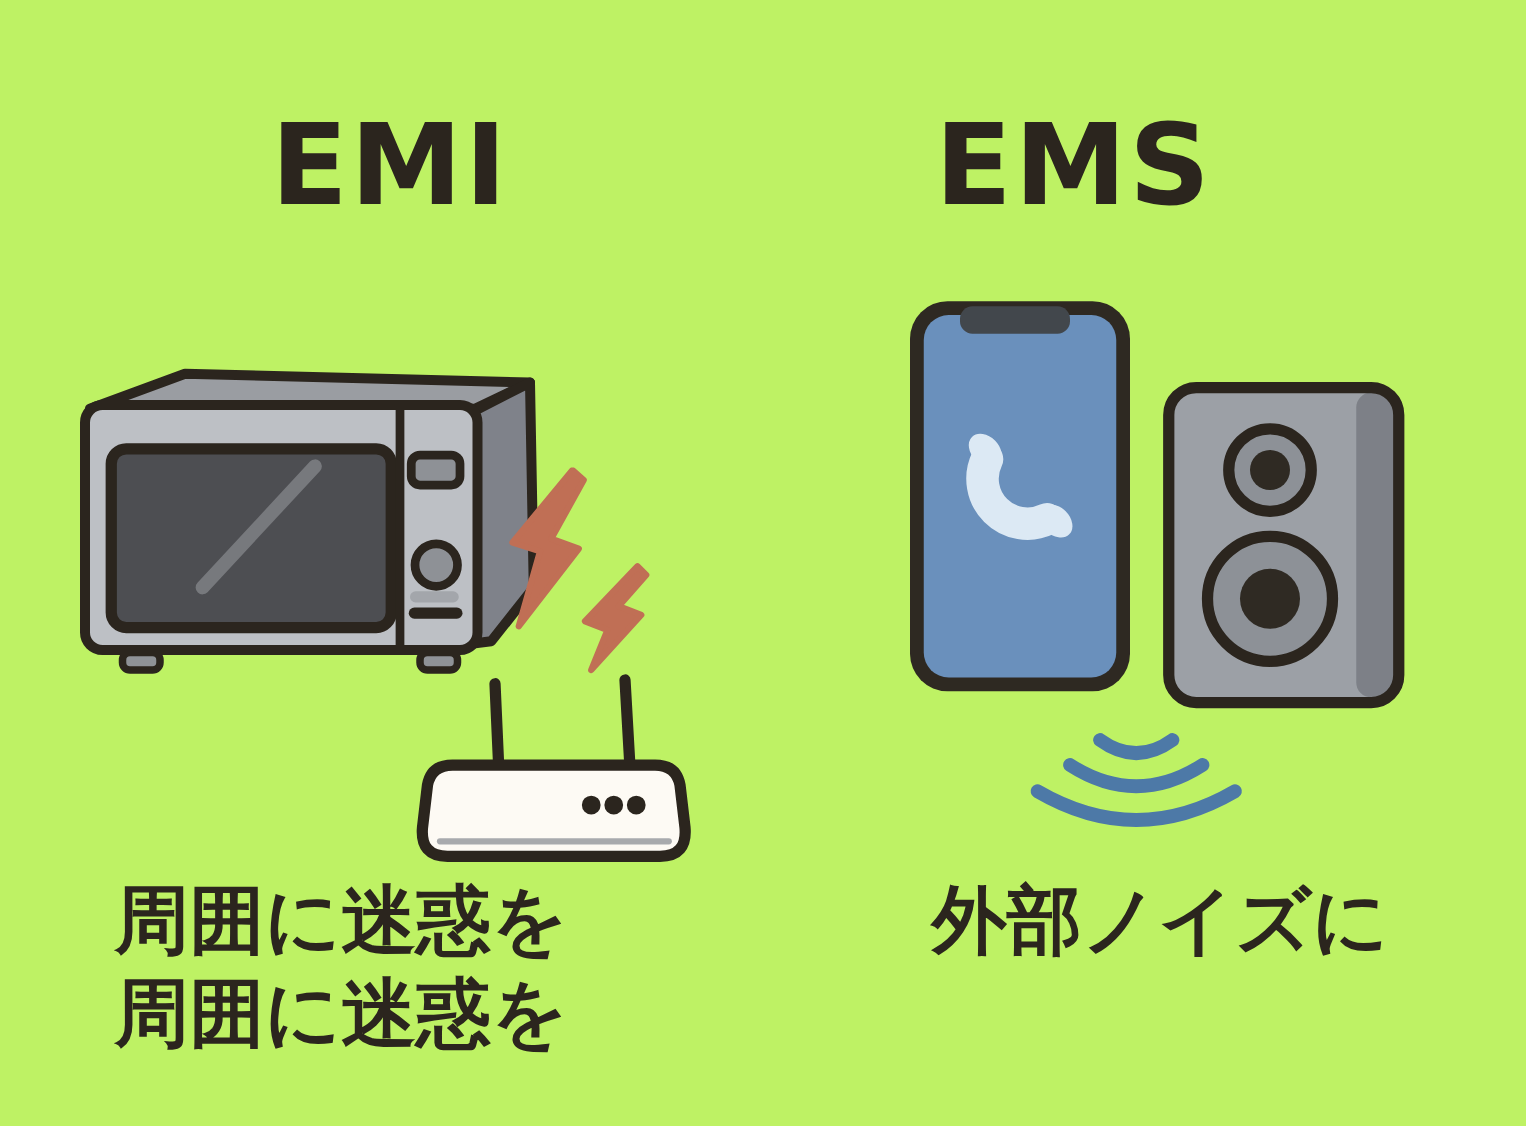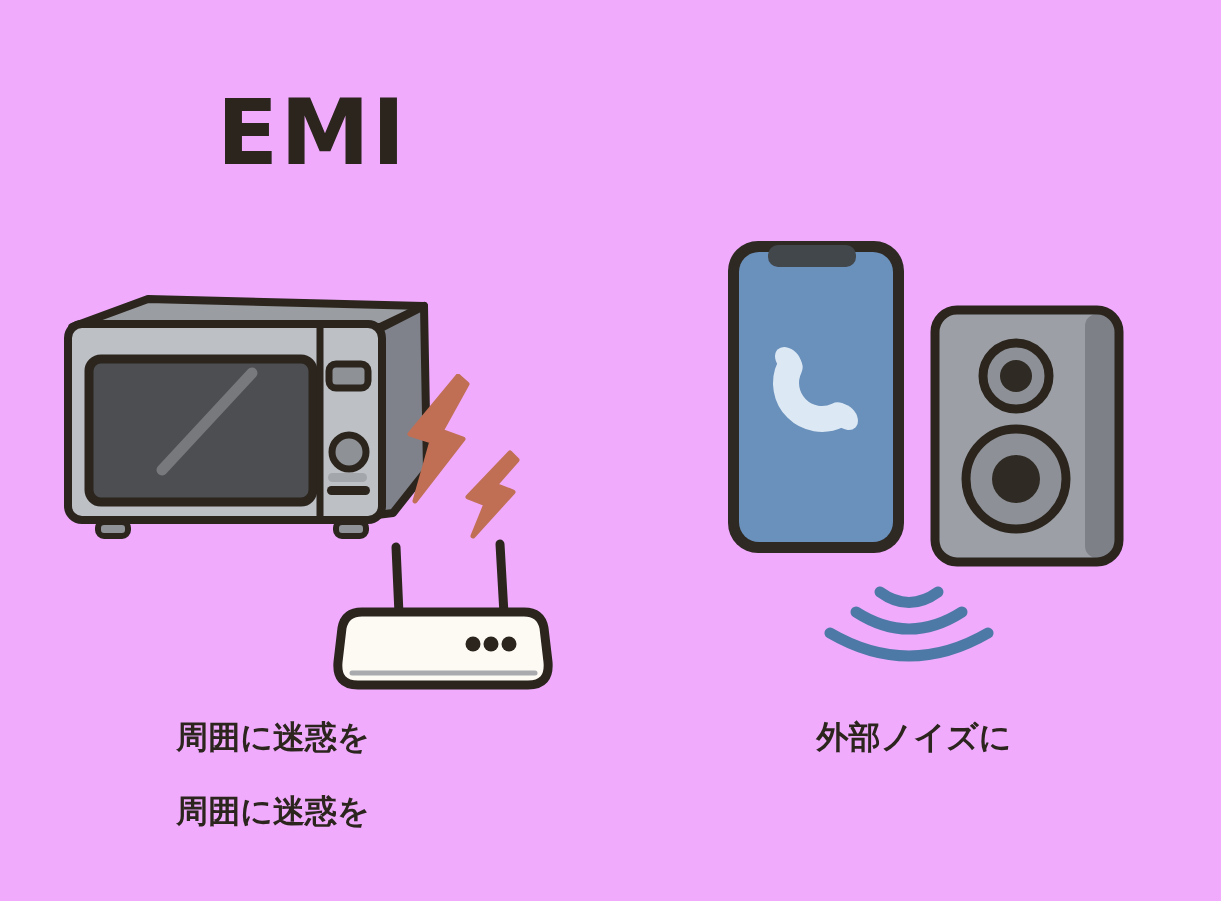--- a/index.html
+++ b/index.html
@@ -4,62 +4,63 @@
 <style>
   html, body {
     margin: 0;
     padding: 0;
     background: #faf2e4;
   }
   .stage {
     position: relative;
     width: 1221px;
     height: 901px;
-    background: #f0abfc;
+    background: #bef264;
     overflow: hidden;
     font-family: "DejaVu Sans", "Liberation Sans", sans-serif;
   }
   .title {
     position: absolute;
     width: 500px;
     text-align: center;
     font-size: 90px;
     font-weight: bold;
     color: #2b251e;
     letter-spacing: 2px;
     line-height: 1;
   }
   .title.emi { left: 62px; top: 88px; }
   .title.ems { left: 609px; top: 88px; }
   .caption {
     position: absolute;
     top: 700px;
     width: 500px;
     text-align: center;
-    font-size: 32px;
+    font-size: 60px;
     font-weight: bold;
     color: #2b251e;
     line-height: 74px;
   }
   .caption.left  { left: 23px; }
-  .caption.right { left: 664px; }
+  .caption.right { left: 611px; text-align: right; }
   .art { position: absolute; }
   .art.microwave { left: 55px;  top: 285px; }
   .art.bolts     { left: 398px; top: 374px; }
   .art.router    { left: 332px; top: 538px; }
   .art.phone     { left: 716px; top: 229px; }
   .art.speaker   { left: 925px; top: 302px; }
   .art.waves     { left: 812px; top: 575px; }
 </style>
 </head>
 <body>
 
 <div class="stage">
 
   <div class="title emi">EMI</div>
+  <div class="title ems">EMS</div>
 
   <svg class="art microwave" width="420" height="270" viewBox="0 0 420 270">
     <path d="M17 42 L93 14 L369 21 L325 42 Z" fill="#9a9da2" stroke="#2b251e" stroke-width="8" stroke-linejoin="round"></path>
     <path d="M322 45 L369 21 L372 185 L338 228 L322 230 Z" fill="#7f828a" stroke="#2b251e" stroke-width="8" stroke-linejoin="round"></path>
     <rect x="43" y="237" width="30" height="14" rx="6" fill="#8f9297" stroke="#2b251e" stroke-width="6"></rect>
     <rect x="281" y="237" width="30" height="14" rx="6" fill="#8f9297" stroke="#2b251e" stroke-width="6"></rect>
     <rect x="13" y="39" width="314" height="196" rx="14" fill="#bdc0c5" stroke="#2b251e" stroke-width="8"></rect>
     <rect x="34" y="74" width="224" height="143" rx="12" fill="#4d4e52" stroke="#2b251e" stroke-width="9"></rect>
     <line x1="107" y1="185" x2="197" y2="88" stroke="#77797d" stroke-width="11" stroke-linecap="round"></line>
     <line x1="265" y1="43" x2="265" y2="231" stroke="#2b251e" stroke-width="7"></line>

